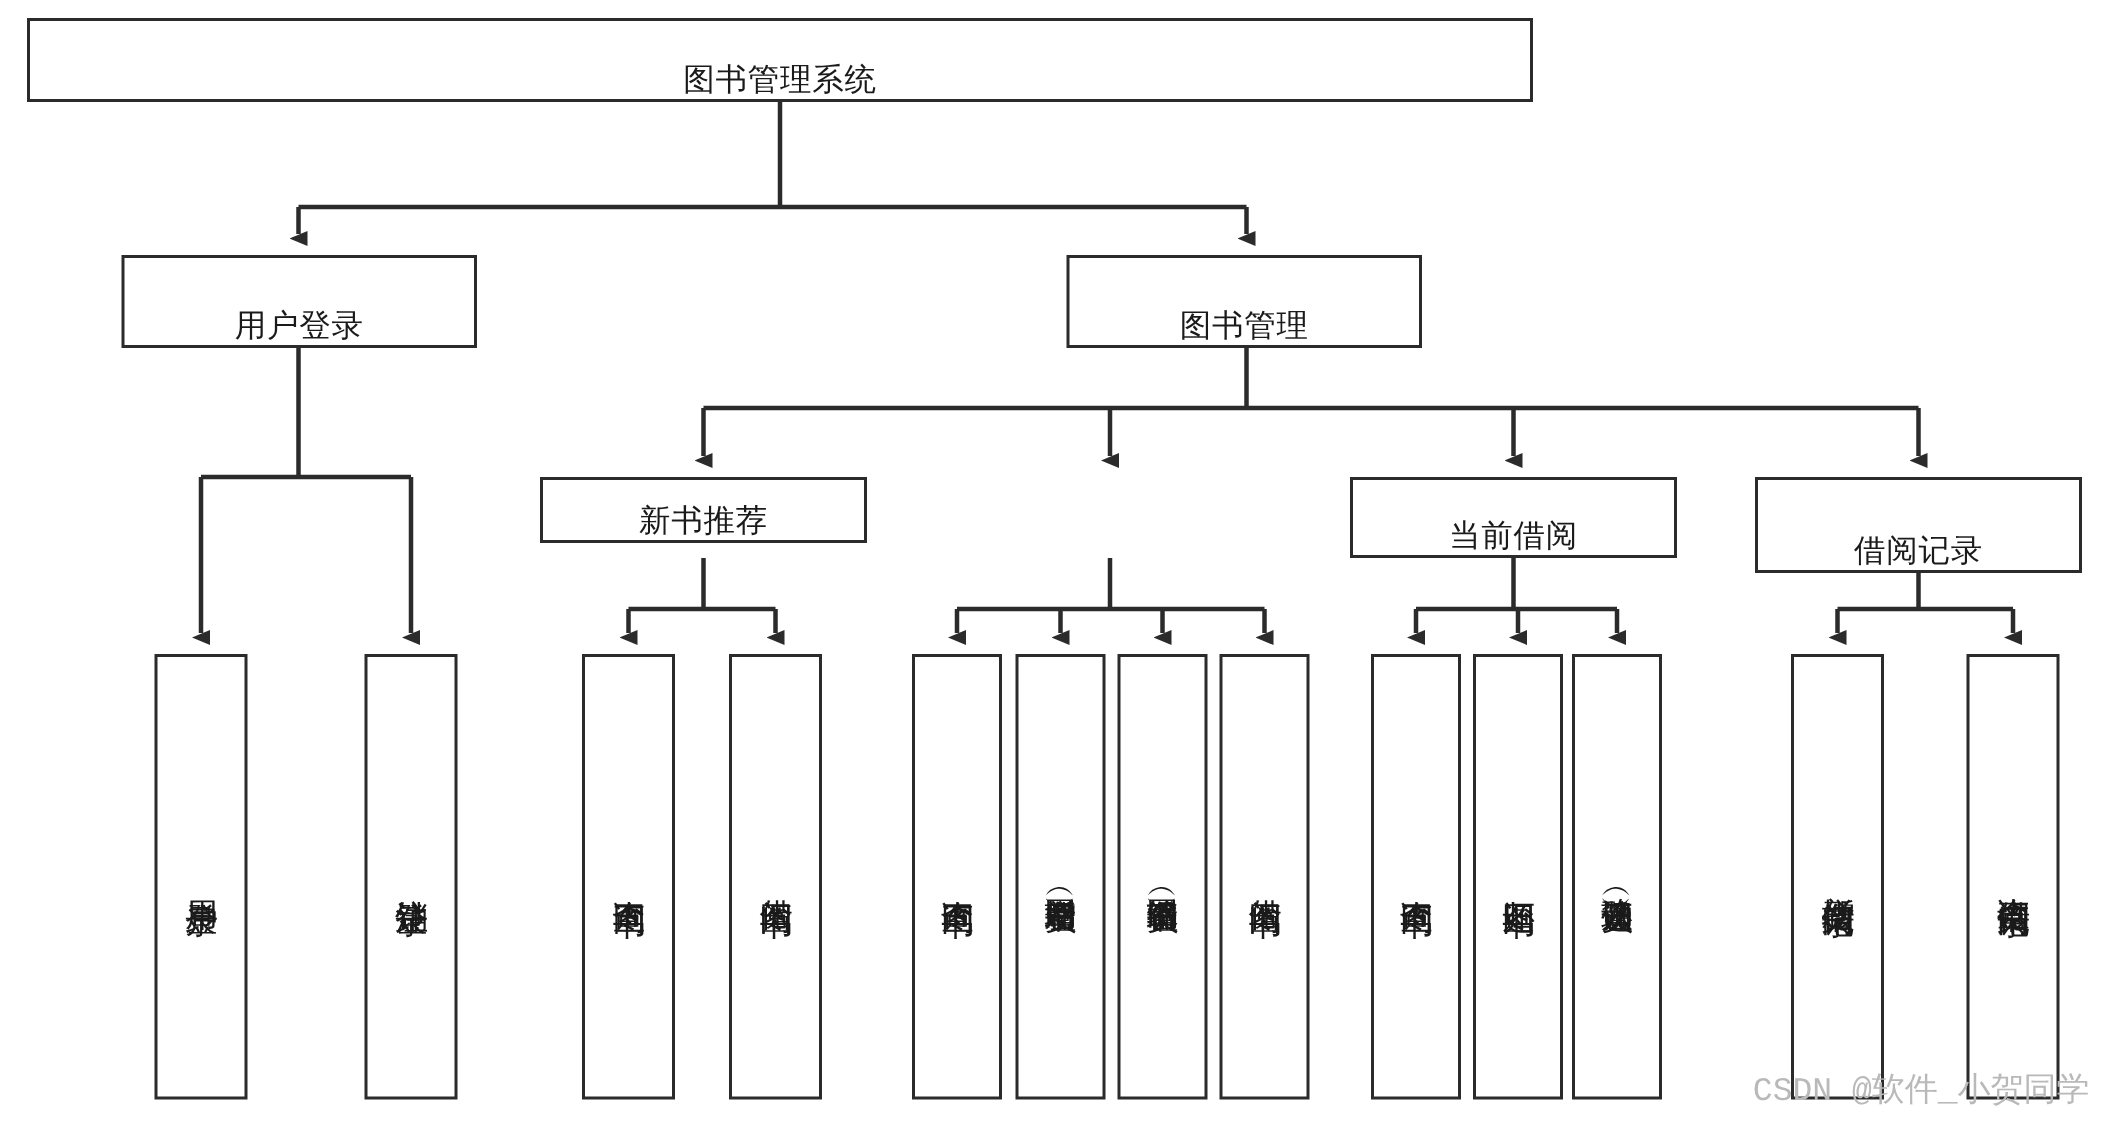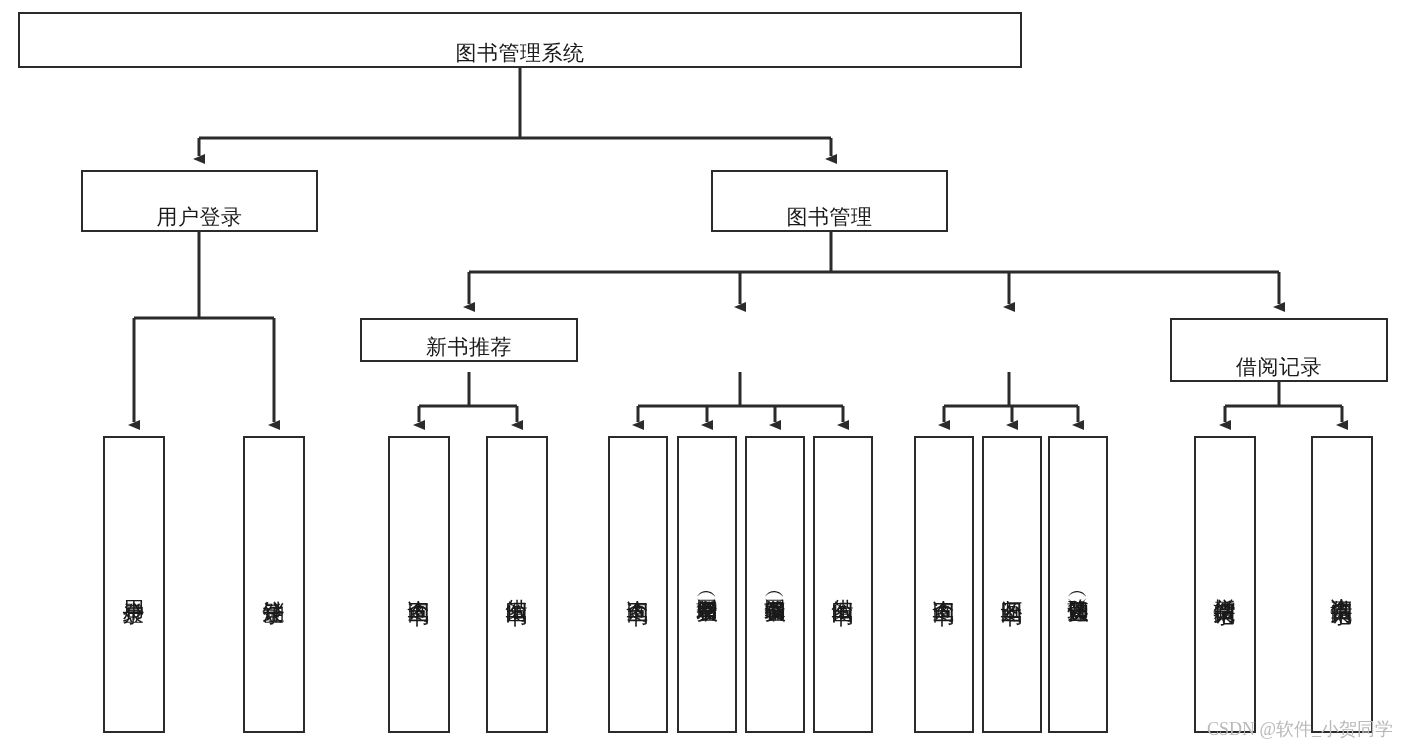--- a/index.html
+++ b/index.html
@@ -60,24 +60,24 @@
     white-space: nowrap;
   }
   .v-node.tall-label .node-label {
     font-size: 21px;
     letter-spacing: 0.5px;
   }
   #watermark {
     position: absolute;
     right: 12px;
     bottom: 6px;
-    font-size: 18px;
+    font-size: 22px;
     color: #b9b9b9;
     z-index: 5;
-    font-family: Liberation Serif, serif;
+    font-family: Liberation Mono, monospace;
     white-space: nowrap;
   }
 </style>
 </head>
 <body>
 
 <div id="canvas">
 
   <svg id="connectors" viewBox="0 0 1405 747">
     <defs>
@@ -136,20 +136,23 @@
   <div class="node h-node" style="left:81px;top:170px;width:237px;height:62px;">
     <span class="node-label">用户登录</span>
   </div>
   <div class="node h-node" style="left:711px;top:170px;width:237px;height:62px;">
     <span class="node-label">图书管理</span>
   </div>
 
   <div class="node h-node" style="left:360px;top:318px;width:218px;height:44px;">
     <span class="node-label">新书推荐</span>
   </div>
+  <div class="node h-node" style="left:900px;top:318px;width:218px;height:54px;">
+    <span class="node-label">当前借阅</span>
+  </div>
   <div class="node h-node" style="left:1170px;top:318px;width:218px;height:64px;">
     <span class="node-label">借阅记录</span>
   </div>
 
   <div class="node v-node" style="left:103px;top:436px;width:62px;height:297px;">
     <span class="node-label">用户登录</span>
   </div>
   <div class="node v-node" style="left:243px;top:436px;width:62px;height:297px;">
     <span class="node-label">注销登录</span>
   </div>

